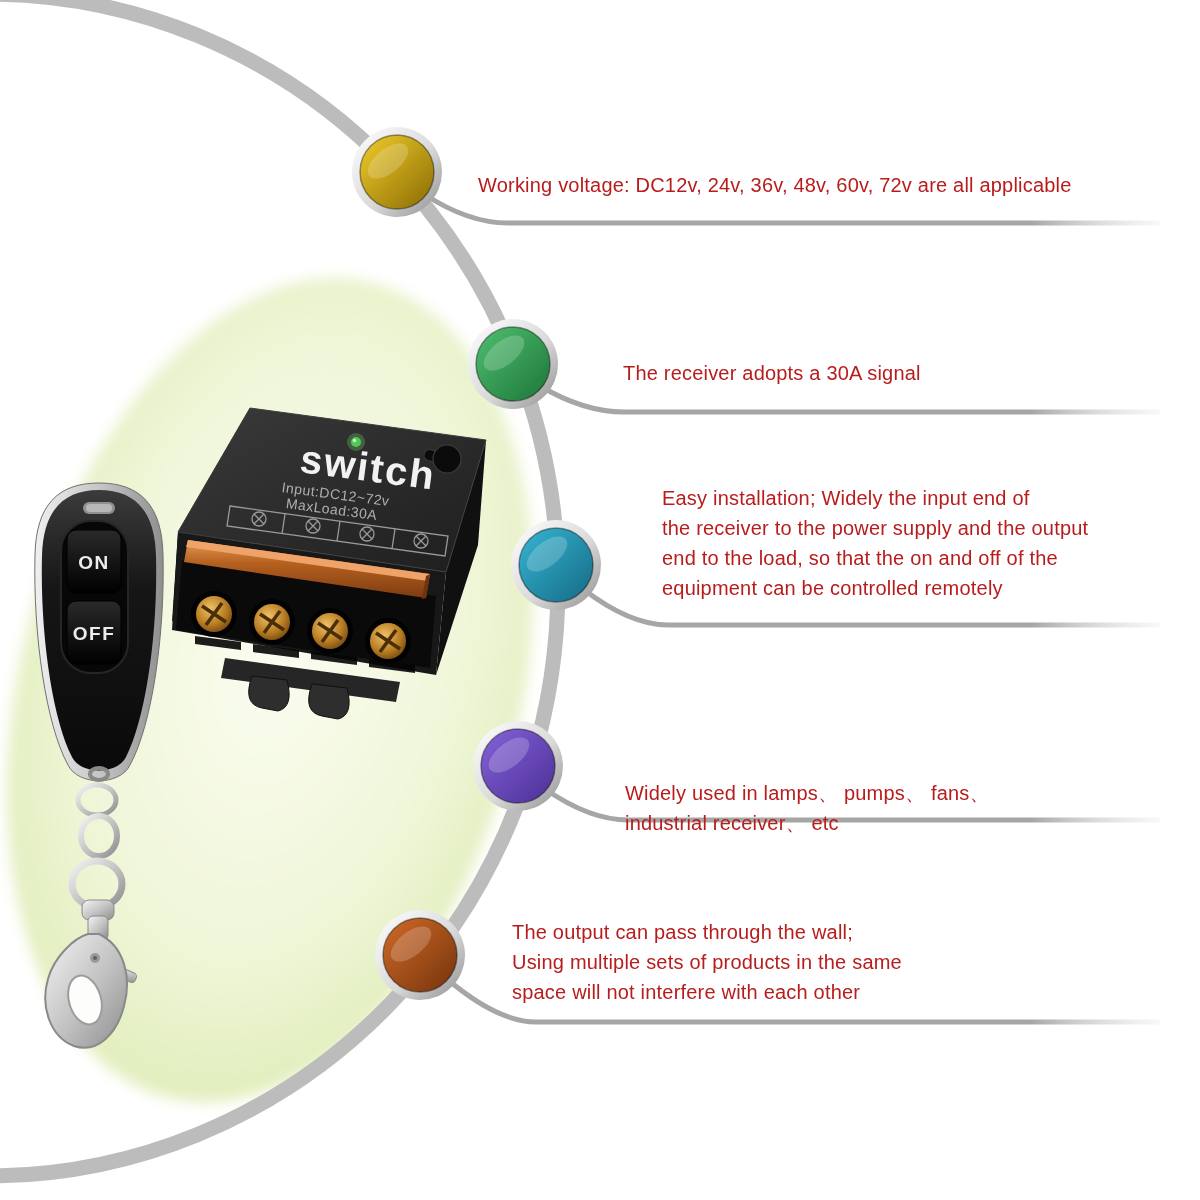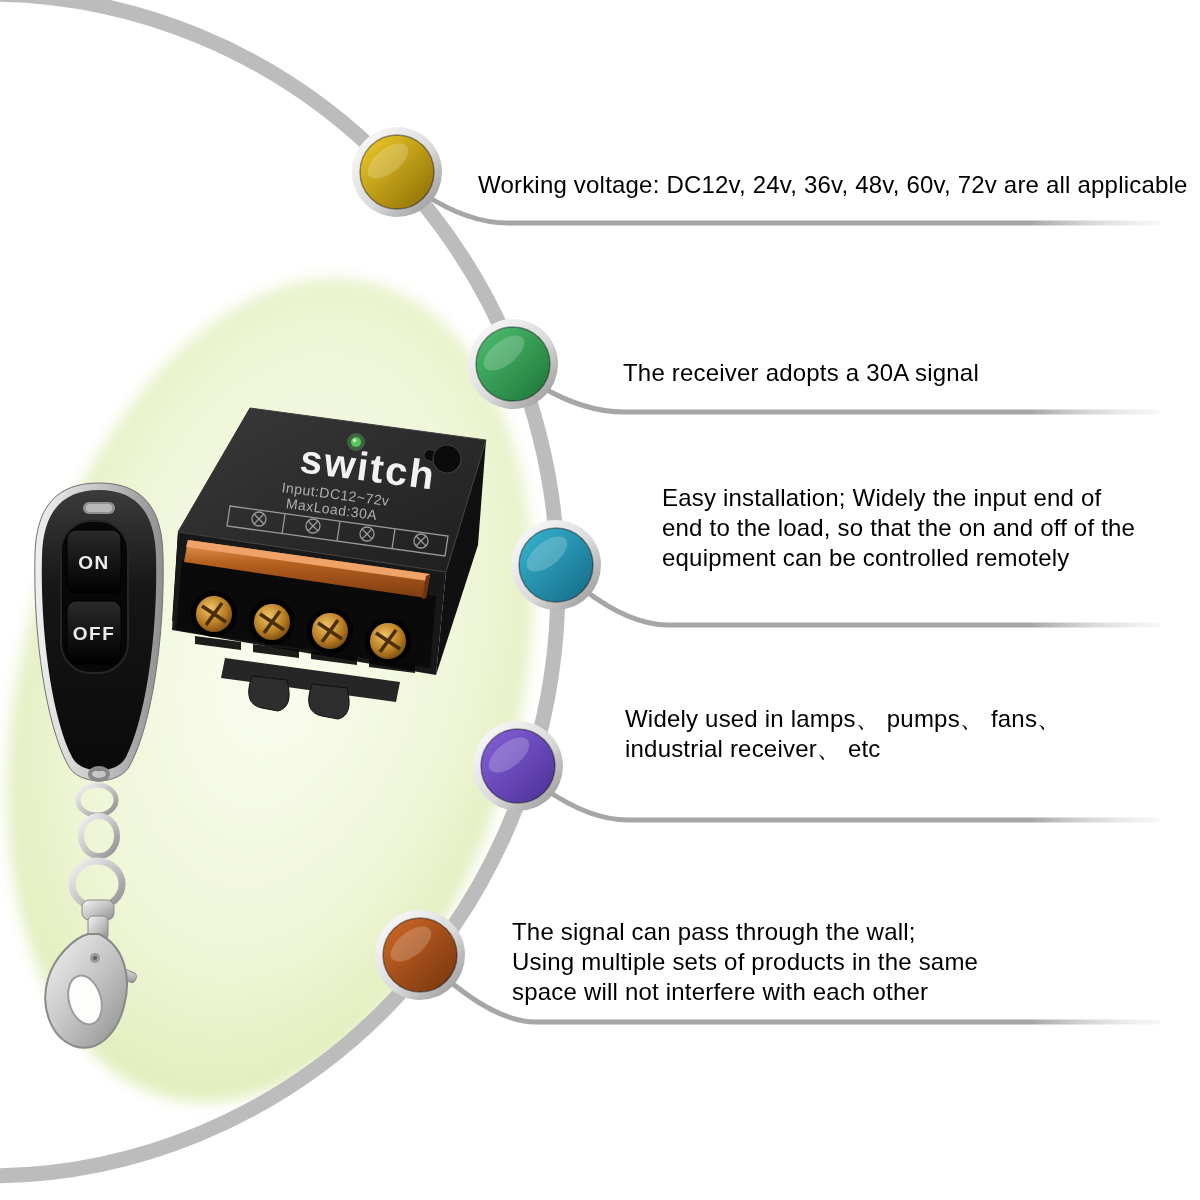--- a/index.html
+++ b/index.html
@@ -1,19 +1,19 @@
 <!DOCTYPE html>
 <html><head>
 <meta charset="utf-8">
 <style>
   html,body{margin:0;padding:0;background:#fff;}
   .stage{position:relative;width:1200px;height:1200px;background:#ffffff;overflow:hidden;
          font-family:"Liberation Sans", sans-serif;}
   .stage svg{position:absolute;left:0;top:0;}
-  .feat{position:absolute;font-size:24px;line-height:30px;color:#000000;
+  .feat{position:absolute;font-size:20px;line-height:30px;color:#b91c1c;
         letter-spacing:0.2px;}
   .feat .ln{white-space:nowrap;}
   .svgtext{font-family:"Liberation Sans", sans-serif;}
 </style>
 </head>
 <body>
 
 <div class="stage">
 
 <svg width="1200" height="1200" viewBox="0 0 1200 1200">
@@ -268,28 +268,29 @@
 <div class="feat" style="left:478px;top:170px">
   <div class="ln">Working voltage: DC12v, 24v, 36v, 48v, 60v, 72v are all applicable</div>
 </div>
 
 <div class="feat" style="left:623px;top:358px">
   <div class="ln">The receiver adopts a 30A signal</div>
 </div>
 
 <div class="feat" style="left:662px;top:483px">
   <div class="ln">Easy installation; Widely the input end of</div>
+  <div class="ln">the receiver to the power supply and the output</div>
   <div class="ln">end to the load, so that the on and off of the</div>
   <div class="ln">equipment can be controlled remotely</div>
 </div>
 
-<div class="feat" style="left:625px;top:704px">
+<div class="feat" style="left:625px;top:778px">
   <div class="ln">Widely used in lamps、 pumps、 fans、</div>
   <div class="ln">industrial receiver、 etc</div>
 </div>
 
 <div class="feat" style="left:512px;top:917px">
-  <div class="ln">The signal can pass through the wall;</div>
+  <div class="ln">The output can pass through the wall;</div>
   <div class="ln">Using multiple sets of products in the same</div>
   <div class="ln">space will not interfere with each other</div>
 </div>
 
 </div>
 
 </body></html>

